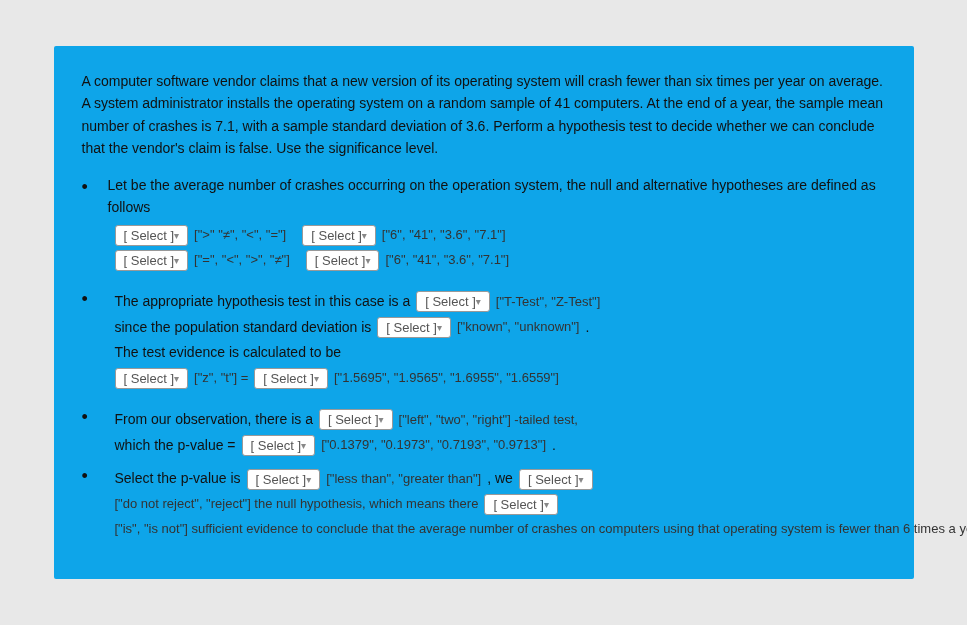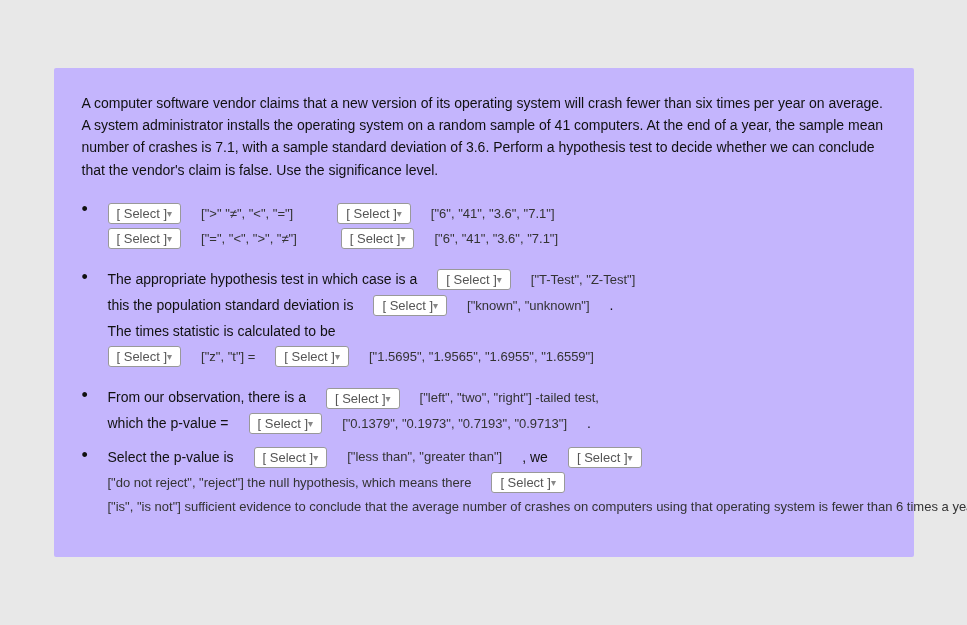--- a/index.html
+++ b/index.html
@@ -7,21 +7,21 @@
       font-family: Arial, sans-serif;
       font-size: 14px;
       background: #e8e8e8;
       display: flex;
       justify-content: center;
       align-items: center;
       min-height: 625px;
       width: 967px;
     }
     .card {
-      background: #c4b5fd;
+      background: #0ea5e9;
       width: 860px;
       padding: 24px 28px;
       border-radius: 2px;
       line-height: 1.55;
       color: #111;
     }
     .intro-text {
       margin-bottom: 16px;
       font-size: 14px;
       line-height: 1.6;
@@ -67,36 +67,37 @@
     }
     .inline-text {
       font-size: 14px;
     }
     .sub-rows {
       margin-top: 6px;
     }
     .row-line {
       display: flex;
       align-items: center;
-      gap: 20px;
+      gap: 6px;
       flex-wrap: wrap;
-      margin: 4px 0;
+      margin: 4px 7px;
     }
     .spacer { display: inline-block; width: 4px; }
   </style>
 </head>
 <body>
 
 <div class="card">
   <p class="intro-text">A computer software vendor claims that a new version of its operating system will crash fewer than six times per year on average. A system administrator installs the operating system on a random sample of 41 computers. At the end of a year, the sample mean number of crashes is 7.1, with a sample standard deviation of 3.6. Perform a hypothesis test to decide whether we can conclude that the vendor's claim is false. Use the  significance level.</p>
 
   <div class="bullet-section">
     <div class="bullet-item">
       <span class="bullet-dot">•</span>
       <div class="bullet-content">
+        <p class="inline-text">Let  be the average number of crashes occurring on the operation system, the null and alternative hypotheses are defined as follows</p>
         <div class="sub-rows">
 
           <div class="row-line">
             <button class="select-btn">[ Select ]</button>
             <span class="option-list">["&gt;"  "≠", "&lt;", "="]</span>
             <span class="spacer"></span>
             <button class="select-btn">[ Select ]</button>
             <span class="option-list">["6", "41", "3.6", "7.1"]</span>
           </div>
 
@@ -110,32 +111,32 @@
         </div>
       </div>
     </div>
   </div>
 
   <div class="bullet-section">
     <div class="bullet-item">
       <span class="bullet-dot">•</span>
       <div class="bullet-content">
         <div class="row-line">
-          <span class="inline-text">The appropriate hypothesis test in which case is a</span>
+          <span class="inline-text">The appropriate hypothesis test in this case is a</span>
           <button class="select-btn">[ Select ]</button>
           <span class="option-list">["T-Test", "Z-Test"]</span>
         </div>
         <div class="row-line">
-          <span class="inline-text">this the population standard deviation is</span>
+          <span class="inline-text">since the population standard deviation is</span>
           <button class="select-btn">[ Select ]</button>
           <span class="option-list">["known", "unknown"]</span>
           <span class="inline-text">.</span>
         </div>
         <div class="row-line">
-          <span class="inline-text">The times statistic is calculated to be</span>
+          <span class="inline-text">The test evidence is calculated to be</span>
         </div>
         <div class="row-line">
           <button class="select-btn">[ Select ]</button>
           <span class="option-list">["z", "t"] =</span>
           <button class="select-btn">[ Select ]</button>
           <span class="option-list">["1.5695", "1.9565", "1.6955", "1.6559"]</span>
         </div>
       </div>
     </div>
   </div>

